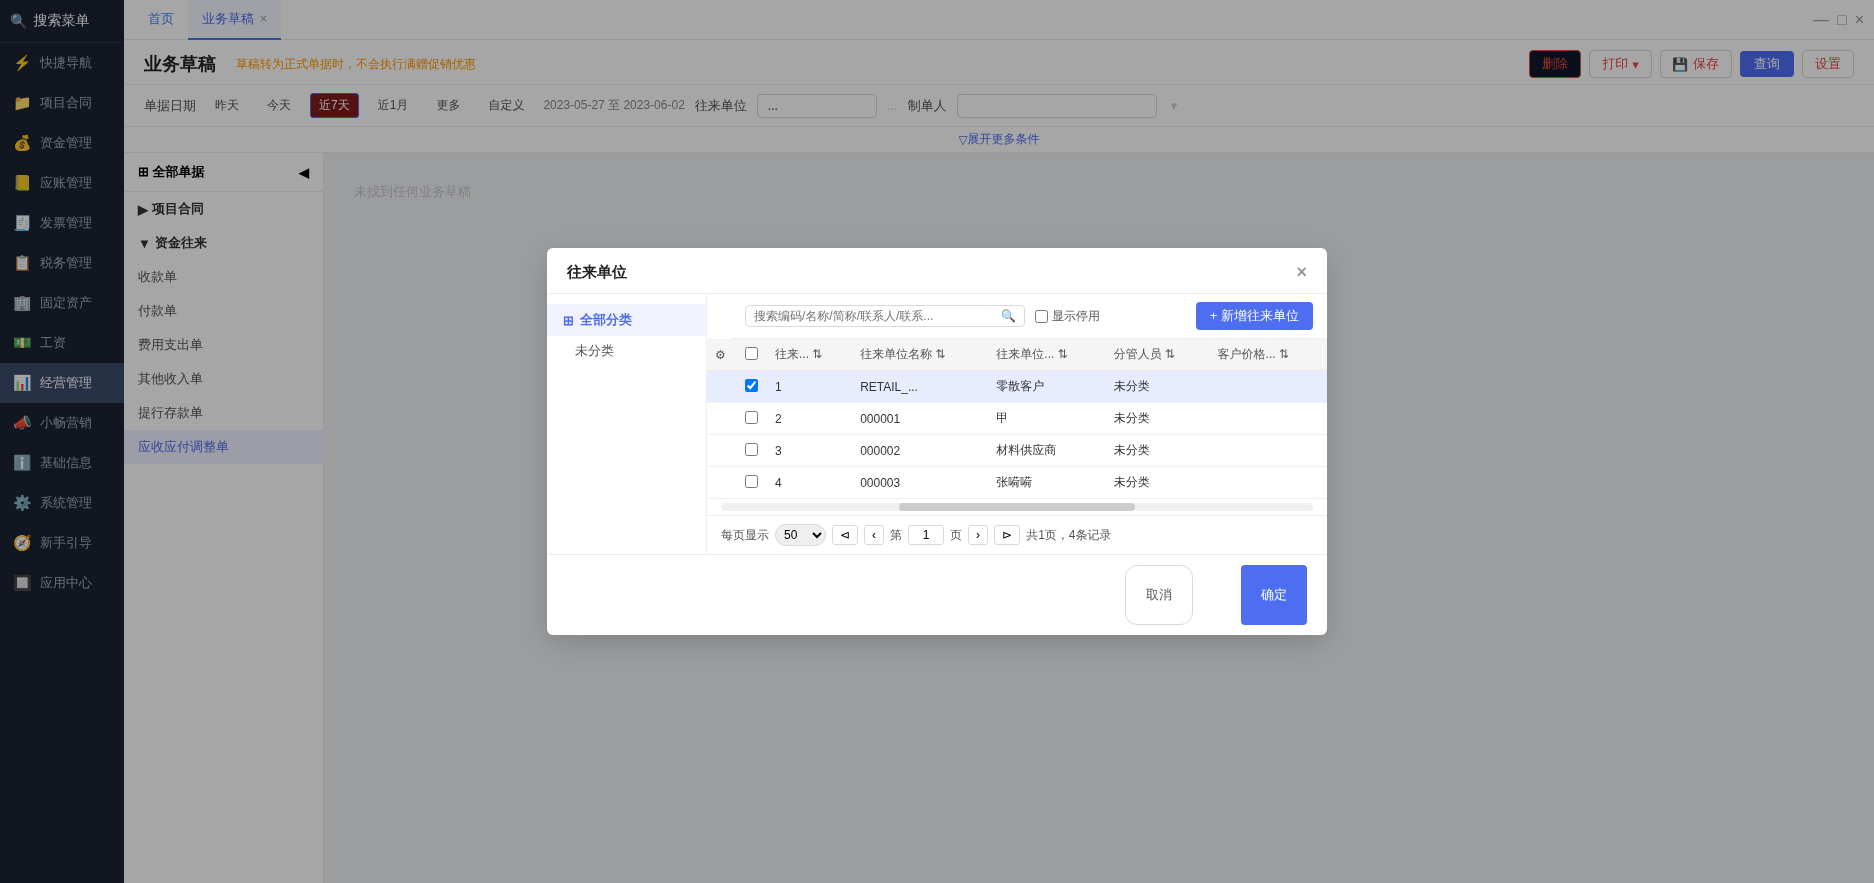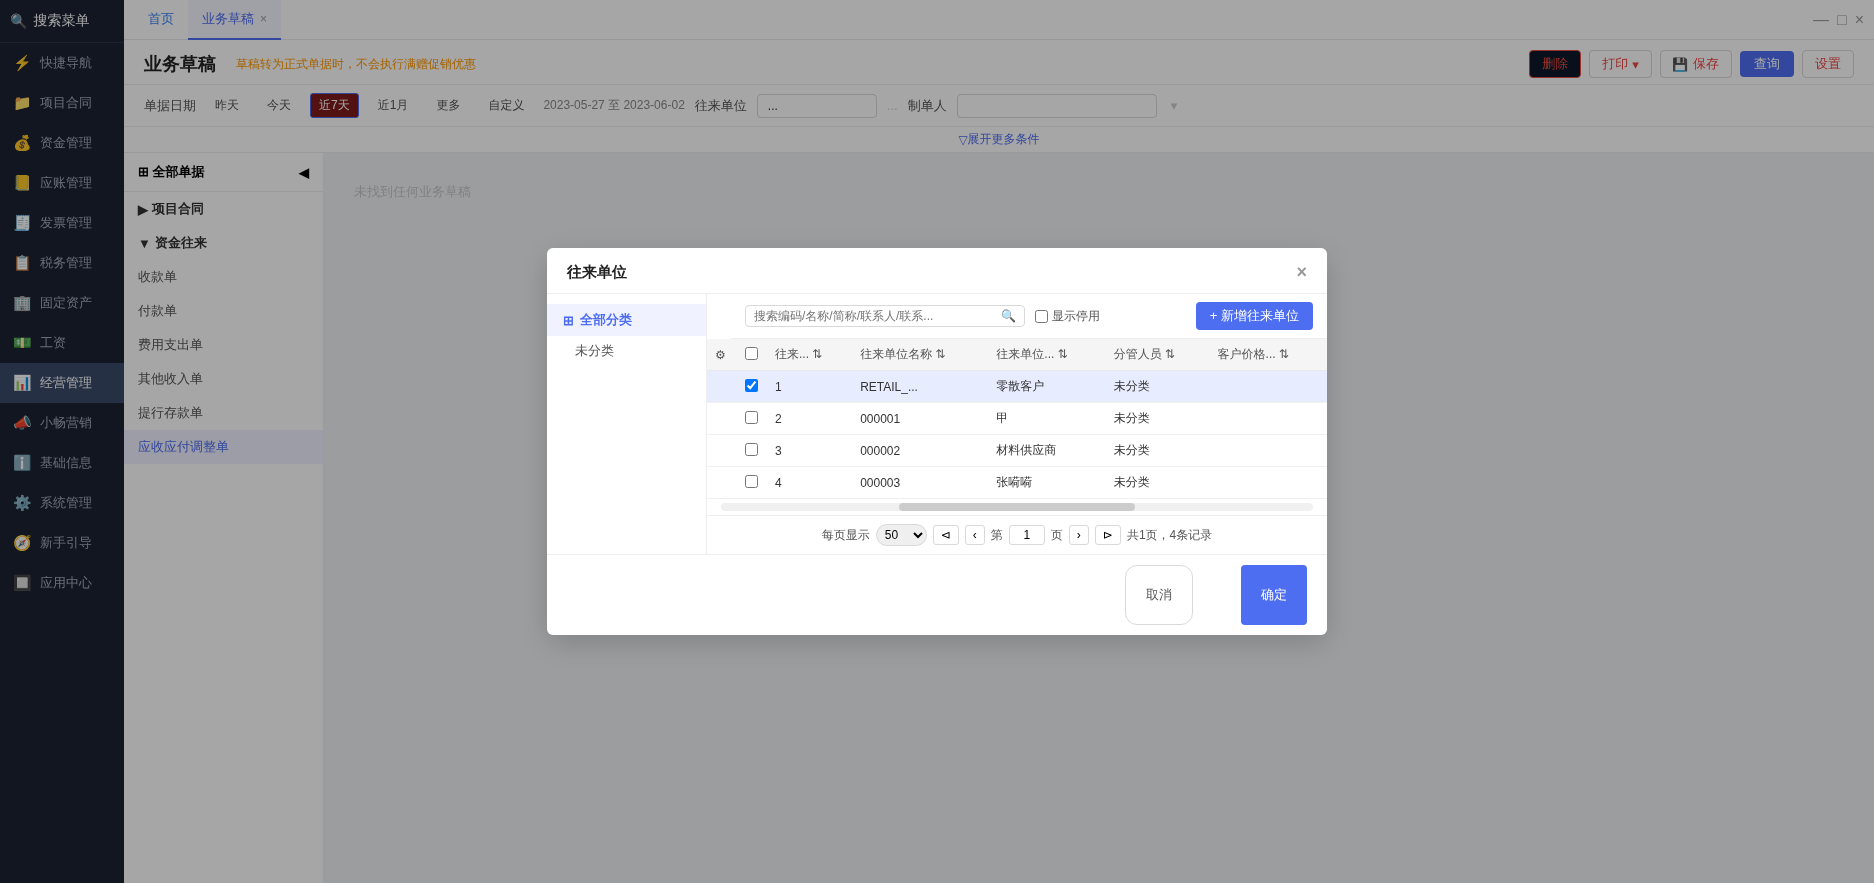--- a/index.html
+++ b/index.html
@@ -253,21 +253,20 @@
 
     
     .dialog-pagination {
       display: flex;
       align-items: center;
       padding: 8px 14px;
       border-top: 1px solid #eee;
       gap: 6px;
       font-size: 12px;
       color: #555;
-      justify-content: center;
     }
     .page-btn { border: 1px solid #d9d9d9; background: #fff; padding: 2px 7px; border-radius: 3px; cursor: pointer; font-size: 12px; }
     .page-input { width: 36px; border: 1px solid #d9d9d9; border-radius: 3px; text-align: center; padding: 2px 4px; font-size: 12px; }
     .page-size-select { border: 1px solid #d9d9d9; border-radius: 11px; padding: 2px 4px; font-size: 12px; }
 
     
     .dialog-footer {
       display: flex;
       justify-content: flex-end;
       gap: 10px;

